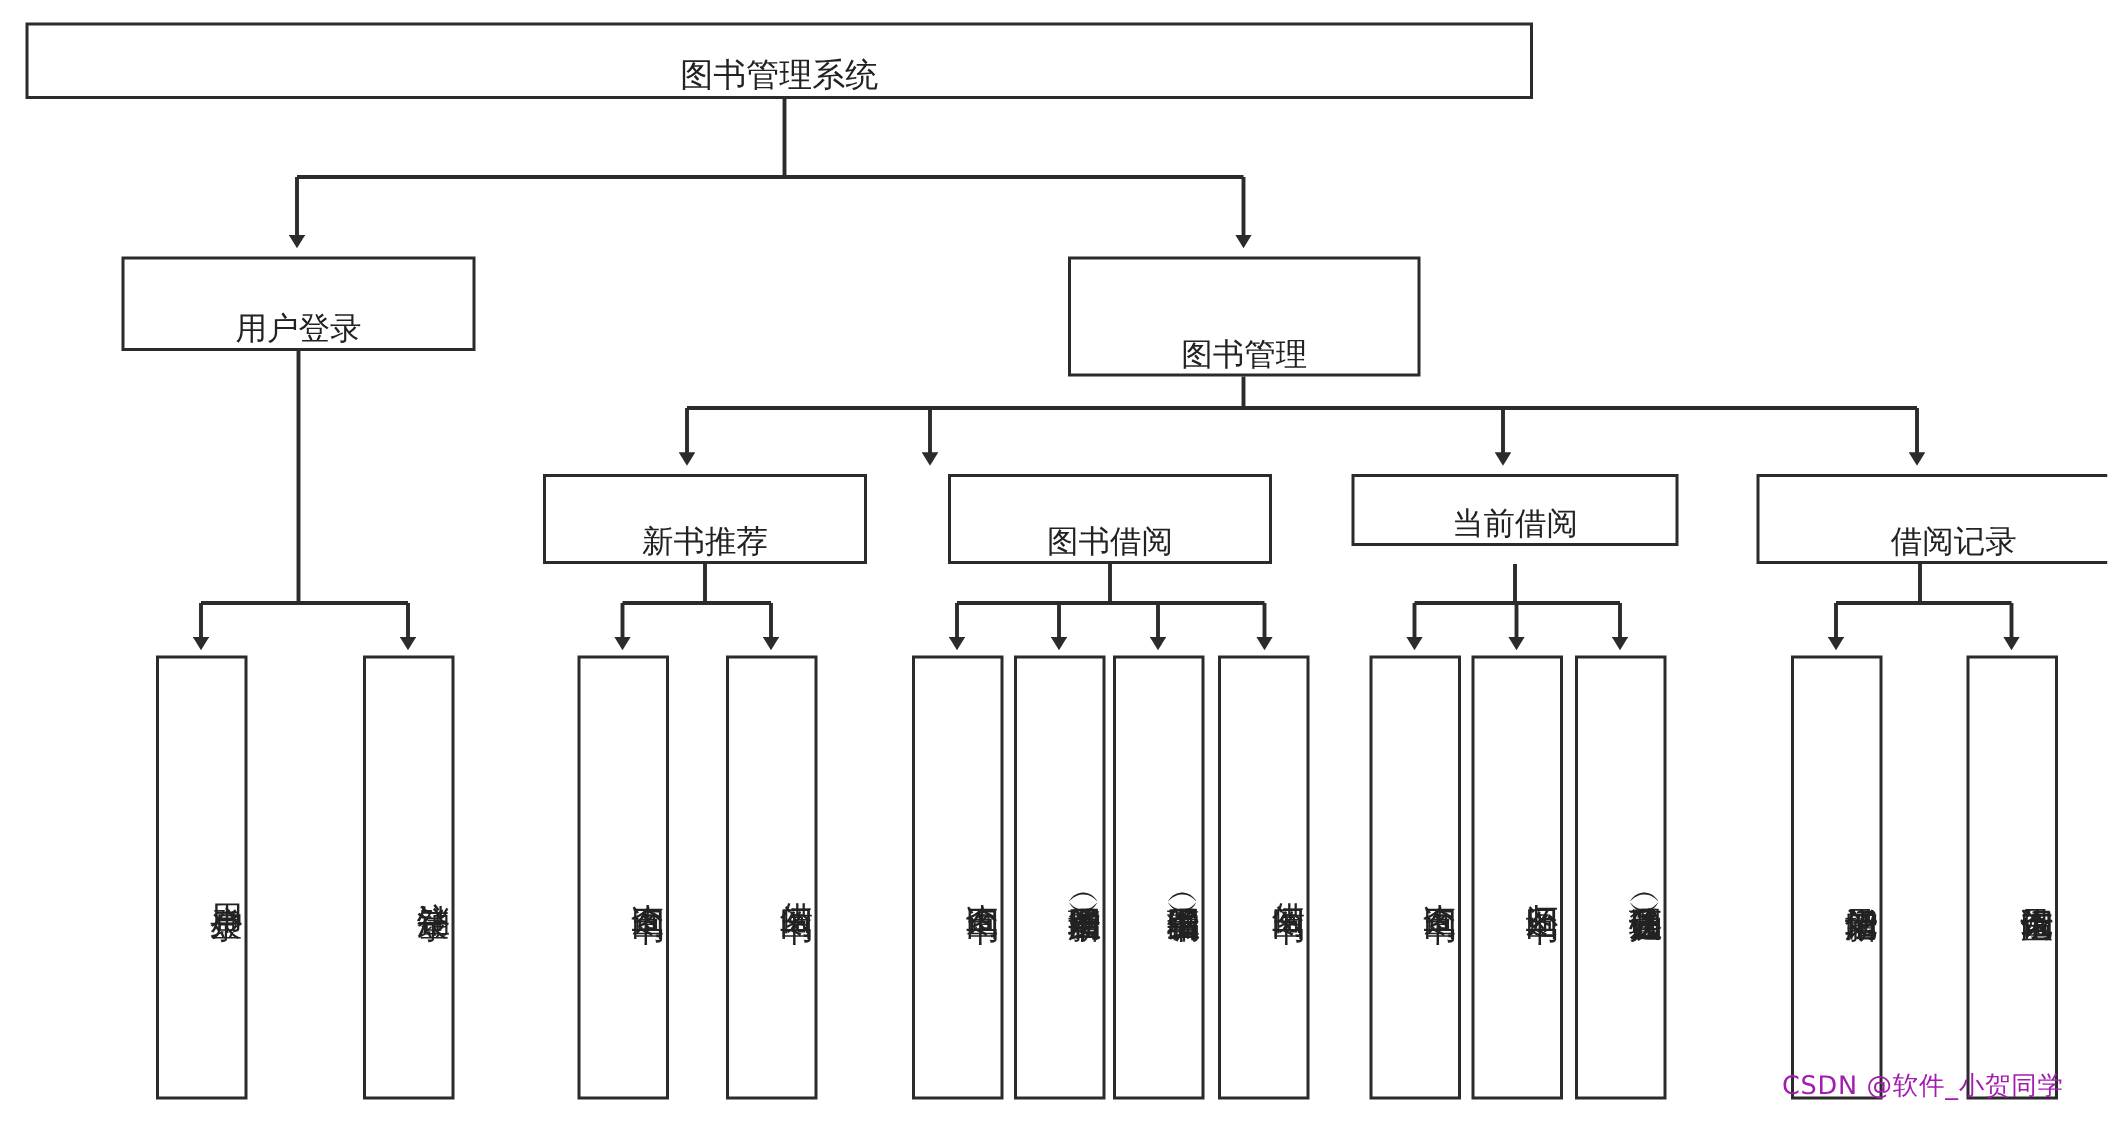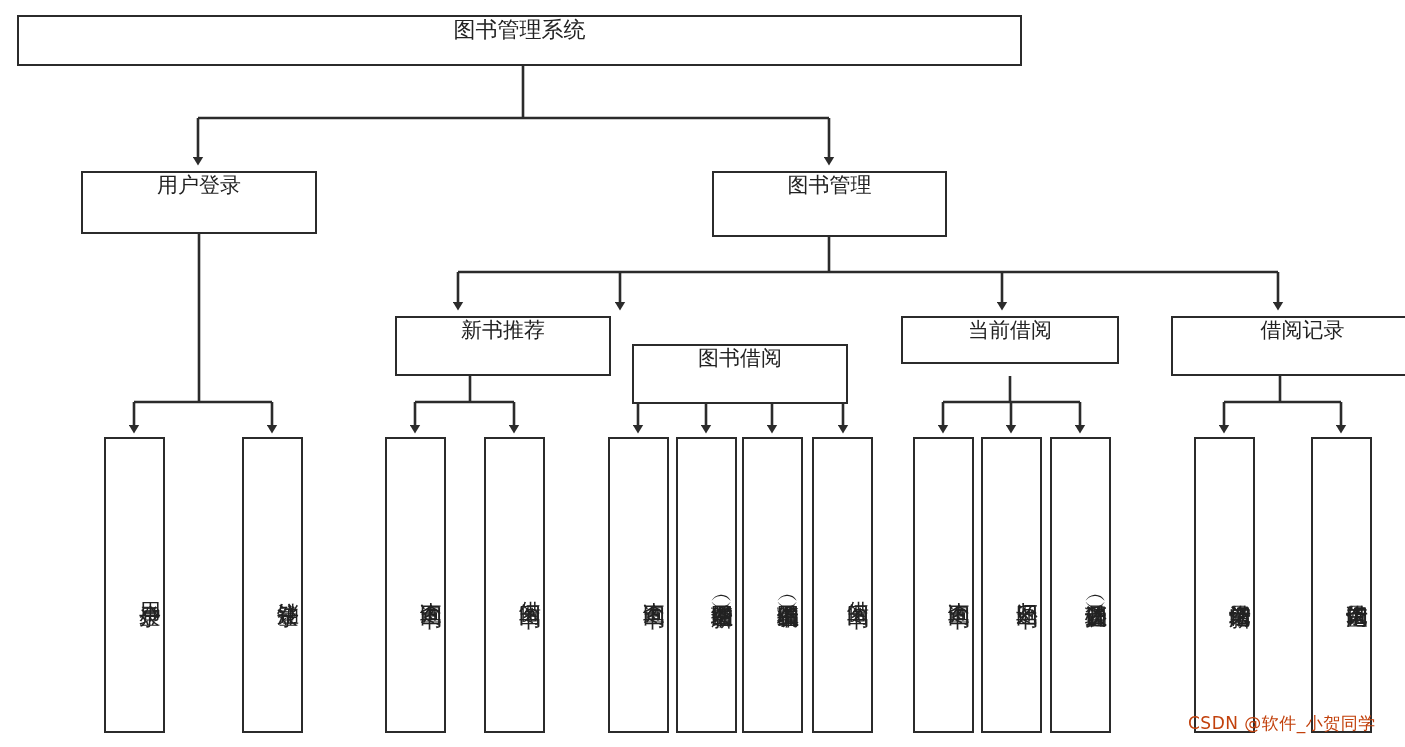--- a/index.html
+++ b/index.html
@@ -24,21 +24,21 @@
     width: 1405px;
     height: 747px;
     pointer-events: none;
   }
   .node {
     position: absolute;
     box-sizing: border-box;
     border: 2px solid #2b2b2b;
     background: #ffffff;
     display: flex;
-    align-items: flex-start;
+    align-items: flex-end;
     justify-content: center;
     color: #222222;
     text-align: center;
     line-height: 1.18;
   }
   .node.h {
     font-size: 21px;
   }
   .node.h.root {
     font-size: 22px;
@@ -53,21 +53,21 @@
     justify-content: center;
   }
   .node.v.tight {
     letter-spacing: 0px;
   }
   .watermark {
     position: absolute;
     left: 1188px;
     top: 712px;
     font-size: 17px;
-    color: #c2410c;
+    color: #a21caf;
     white-space: nowrap;
     letter-spacing: 0.5px;
   }
 </style>
 </head>
 <body>
 
 <div id="canvas">
 
   <svg id="edges" viewBox="0 0 1405 747" xmlns="http://www.w3.org/2000/svg">
@@ -120,28 +120,28 @@
     </g>
   </svg>
 
   <div class="node h root" style="left:17px; top:15px; width:1005px; height:51px;">
     <span>图书管理系统</span>
   </div>
 
   <div class="node h" style="left:81px; top:171px; width:236px; height:63px;">
     <span>用户登录</span>
   </div>
-  <div class="node h" style="left:712px; top:171px; width:235px; height:66px;">
+  <div class="node h" style="left:712px; top:171px; width:235px; height:80px;">
     <span>图书管理</span>
   </div>
 
-  <div class="node h" style="left:362px; top:316px; width:216px; height:60px;margin-left:33px;">
+  <div class="node h" style="left:362px; top:316px; width:216px; height:60px;">
     <span>新书推荐</span>
   </div>
-  <div class="node h" style="left:632px; top:316px; width:216px; height:60px;margin-top:28px;">
+  <div class="node h" style="left:632px; top:316px; width:216px; height:60px;">
     <span>图书借阅</span>
   </div>
   <div class="node h" style="left:901px; top:316px; width:218px; height:48px;">
     <span>当前借阅</span>
   </div>
   <div class="node h" style="left:1171px; top:316px; width:263px; height:60px;">
     <span>借阅记录</span>
   </div>
 
   <div class="node v" style="left:104px; top:437px; width:61px; height:296px;">

